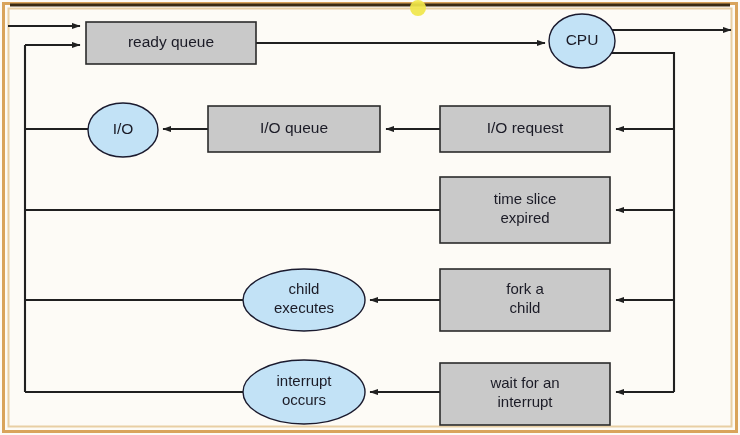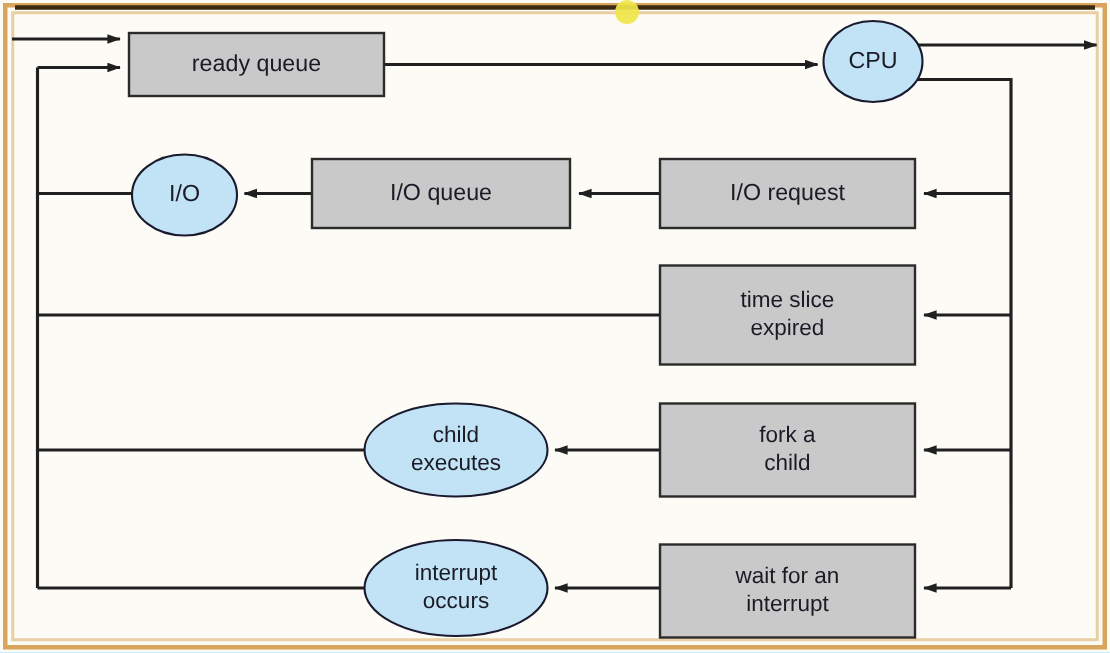--- a/index.html
+++ b/index.html
@@ -10,21 +10,21 @@
   body {
     width: 740px;
     height: 435px;
     font-family: "Liberation Sans", sans-serif;
     overflow: hidden;
   }
   #diagram-root {
     position: relative;
     width: 740px;
     height: 435px;
-    background: #0ea5e9;
+    background: #fdba74;
   }
   svg#scene {
     display: block;
     width: 740px;
     height: 435px;
   }
   .node-label {
     font-family: "Liberation Sans", sans-serif;
     font-size: 15.5px;
     fill: #1b1b26;

